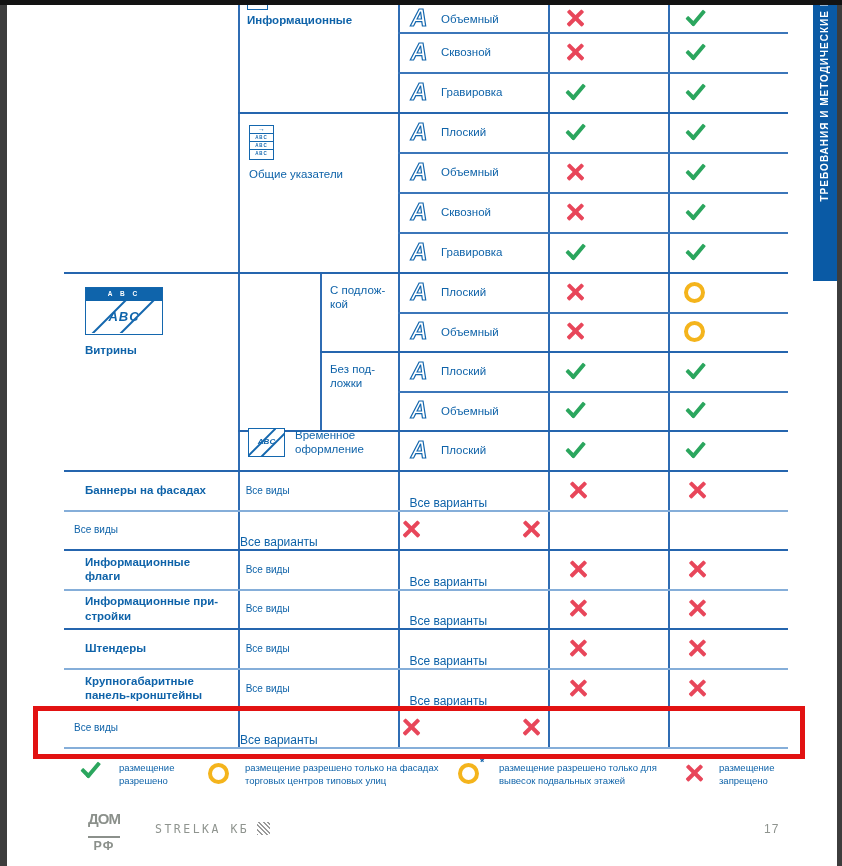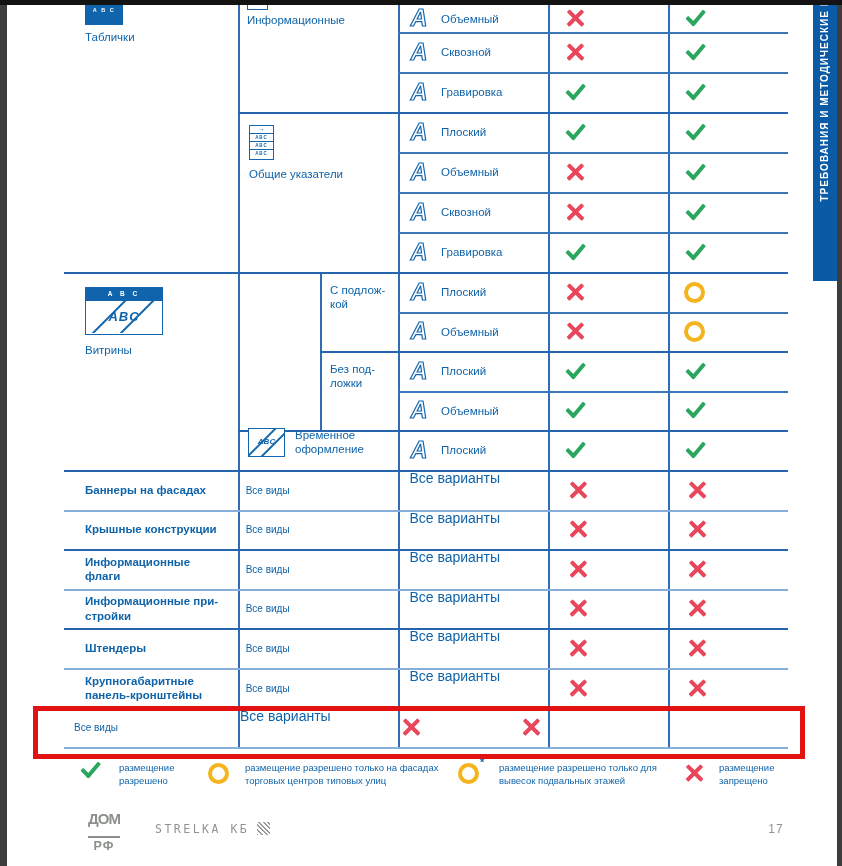--- a/index.html
+++ b/index.html
@@ -19,30 +19,30 @@
   .banner-text{position:absolute;top:-9px;left:6px;writing-mode:vertical-rl;transform:rotate(180deg);white-space:nowrap;color:#fff;font-size:10px;font-weight:bold;letter-spacing:1px}
 
   
   .hl{position:absolute;height:1.5px;background:var(--line)}
   .hl.dk{background:var(--linedk)}
   .hl.lt{background:var(--linelt)}
   .vl{position:absolute;width:1.5px;background:#2f6cb3}
 
   
   .cell{position:absolute;color:var(--blue);font-size:11.5px;line-height:1.25}
-  .cat{font-weight:normal}
+  .cat{font-weight:bold}
   .vrow{position:absolute;left:391px;width:390px;display:flex}
   .vcell{width:150px;display:flex;align-items:center;padding-left:10px;gap:11px}
   .vlabel{color:var(--blue);font-size:11.5px}
   .mcell{width:120px;display:flex;align-items:center;padding-left:16px}
   .srow{position:absolute;left:57px;width:724px;display:flex}
   .scat{width:174px;display:flex;align-items:center;padding-left:21px}
   .scat span{width:142px;color:var(--blue);font-weight:bold;font-size:11.5px;line-height:1.25}
   .skind{width:160px;display:flex;align-items:center;padding-left:10px;color:var(--blue);font-size:10px}
-  .svar{width:160px;display:flex;align-items:flex-start;padding-left:16px;color:var(--blue);font-size:14px}
+  .svar{width:160px;display:flex;align-items:flex-end;padding-left:16px;color:var(--blue);font-size:12px}
 
   
   .mark{position:relative;display:inline-block;width:25px;height:25px;flex:none}
   .mark[data-mark="check"]::before{content:"";position:absolute;left:1px;top:13px;width:11px;height:4.4px;background:var(--green);transform:rotate(45deg);border-radius:1px}
   .mark[data-mark="check"]::after{content:"";position:absolute;left:5px;top:10px;width:19px;height:4.4px;background:var(--green);transform:rotate(-50deg);border-radius:1px}
   .mark[data-mark="cross"]::before{content:"";position:absolute;left:1px;top:10px;width:21px;height:4.4px;background:var(--red);transform:rotate(45deg);border-radius:1px}
   .mark[data-mark="cross"]::after{content:"";position:absolute;left:1px;top:10px;width:21px;height:4.4px;background:var(--red);transform:rotate(-45deg);border-radius:1px}
   .mark[data-mark="circle"]{width:21px;height:21px;border:4.5px solid var(--yellow);border-radius:50%}
 
   
@@ -78,21 +78,21 @@
   .litem{position:absolute}
   .ltext{position:absolute;color:var(--blue);font-size:9.5px;line-height:1.4}
   .sup{position:absolute;color:var(--blue);font-weight:bold;font-size:11px}
 
   
   .dom{position:absolute;left:81px;top:806px;color:#8b908b;text-align:center;font-weight:bold;line-height:1;width:32px}
   .dom .t{font-size:15px;letter-spacing:-1px;border-bottom:2.5px solid #8b908b;padding-bottom:10px}
   .dom .b{font-size:12.5px;letter-spacing:1px;margin-top:2px}
   .strelka{position:absolute;left:148px;top:817px;color:var(--gray);font-family:"DejaVu Sans Mono",monospace;font-size:11.5px;letter-spacing:2.5px}
   .hatch{position:absolute;left:250px;top:817px;width:13px;height:13px;background:repeating-linear-gradient(45deg,#9a9a9a 0 1.4px,transparent 1.4px 3.2px)}
-  .pagenum{position:absolute;left:757px;top:817px;width:24px;text-align:center;color:var(--gray);font-size:12px;letter-spacing:1px}
+  .pagenum{position:absolute;left:757px;top:817px;width:24px;text-align:left;color:var(--gray);font-size:12px;letter-spacing:1px}
 </style>
 </head>
 <body>
 
 <div class="top-strip"></div>
 
 <div class="page">
 
   <div class="banner">
     <div class="banner-text">ТРЕБОВАНИЯ И МЕТОДИЧЕСКИЕ РЕ</div>
@@ -117,24 +117,20 @@
   <div class="hl dk" style="left:231px;top:425px;width:550px"></div>
   <div class="hl dk" style="left:57px;top:465px;width:724px"></div>
   <div class="hl lt" style="left:57px;top:505px;width:724px"></div>
   <div class="hl dk" style="left:57px;top:544px;width:724px"></div>
   <div class="hl lt" style="left:57px;top:584px;width:724px"></div>
   <div class="hl dk" style="left:57px;top:623px;width:724px"></div>
   <div class="hl lt" style="left:57px;top:663px;width:724px"></div>
   <div class="hl dk" style="left:57px;top:703px;width:724px"></div>
   <div class="hl lt" style="left:57px;top:742px;width:724px"></div>
 
-  <div class="cell" style="left:57px;top:0;width:174px;height:267px">
-    <div class="tab-icon"></div>
-    <div class="cat" style="position:absolute;left:21px;top:25px">Таблички</div>
-  </div>
   <div class="cell" style="left:231px;top:0;width:160px;height:107px">
     <div class="sliver"></div>
     <div class="cat" style="position:absolute;left:9px;top:8px">Информационные</div>
   </div>
   <div class="cell" style="left:231px;top:107px;width:160px;height:160px">
     <div class="ukz-icon">
       <div class="r arrow"></div>
       <div class="r abc"></div>
       <div class="r abc"></div>
       <div class="r abc"></div>
@@ -323,23 +319,20 @@
         <span>Все варианты</span>
       </div>
     <div class="mcell">
         <span class="mark" data-mark="cross"></span>
       </div>
     <div class="mcell">
         <span class="mark" data-mark="cross"></span>
       </div>
   </div>
   <div class="srow" style="top:505px;height:39px">
-    <div class="scat">
-        <span>Крышные конструкции</span>
-      </div>
     <div class="skind">
         <span>Все виды</span>
       </div>
     <div class="svar">
         <span>Все варианты</span>
       </div>
     <div class="mcell">
         <span class="mark" data-mark="cross"></span>
       </div>
     <div class="mcell">

